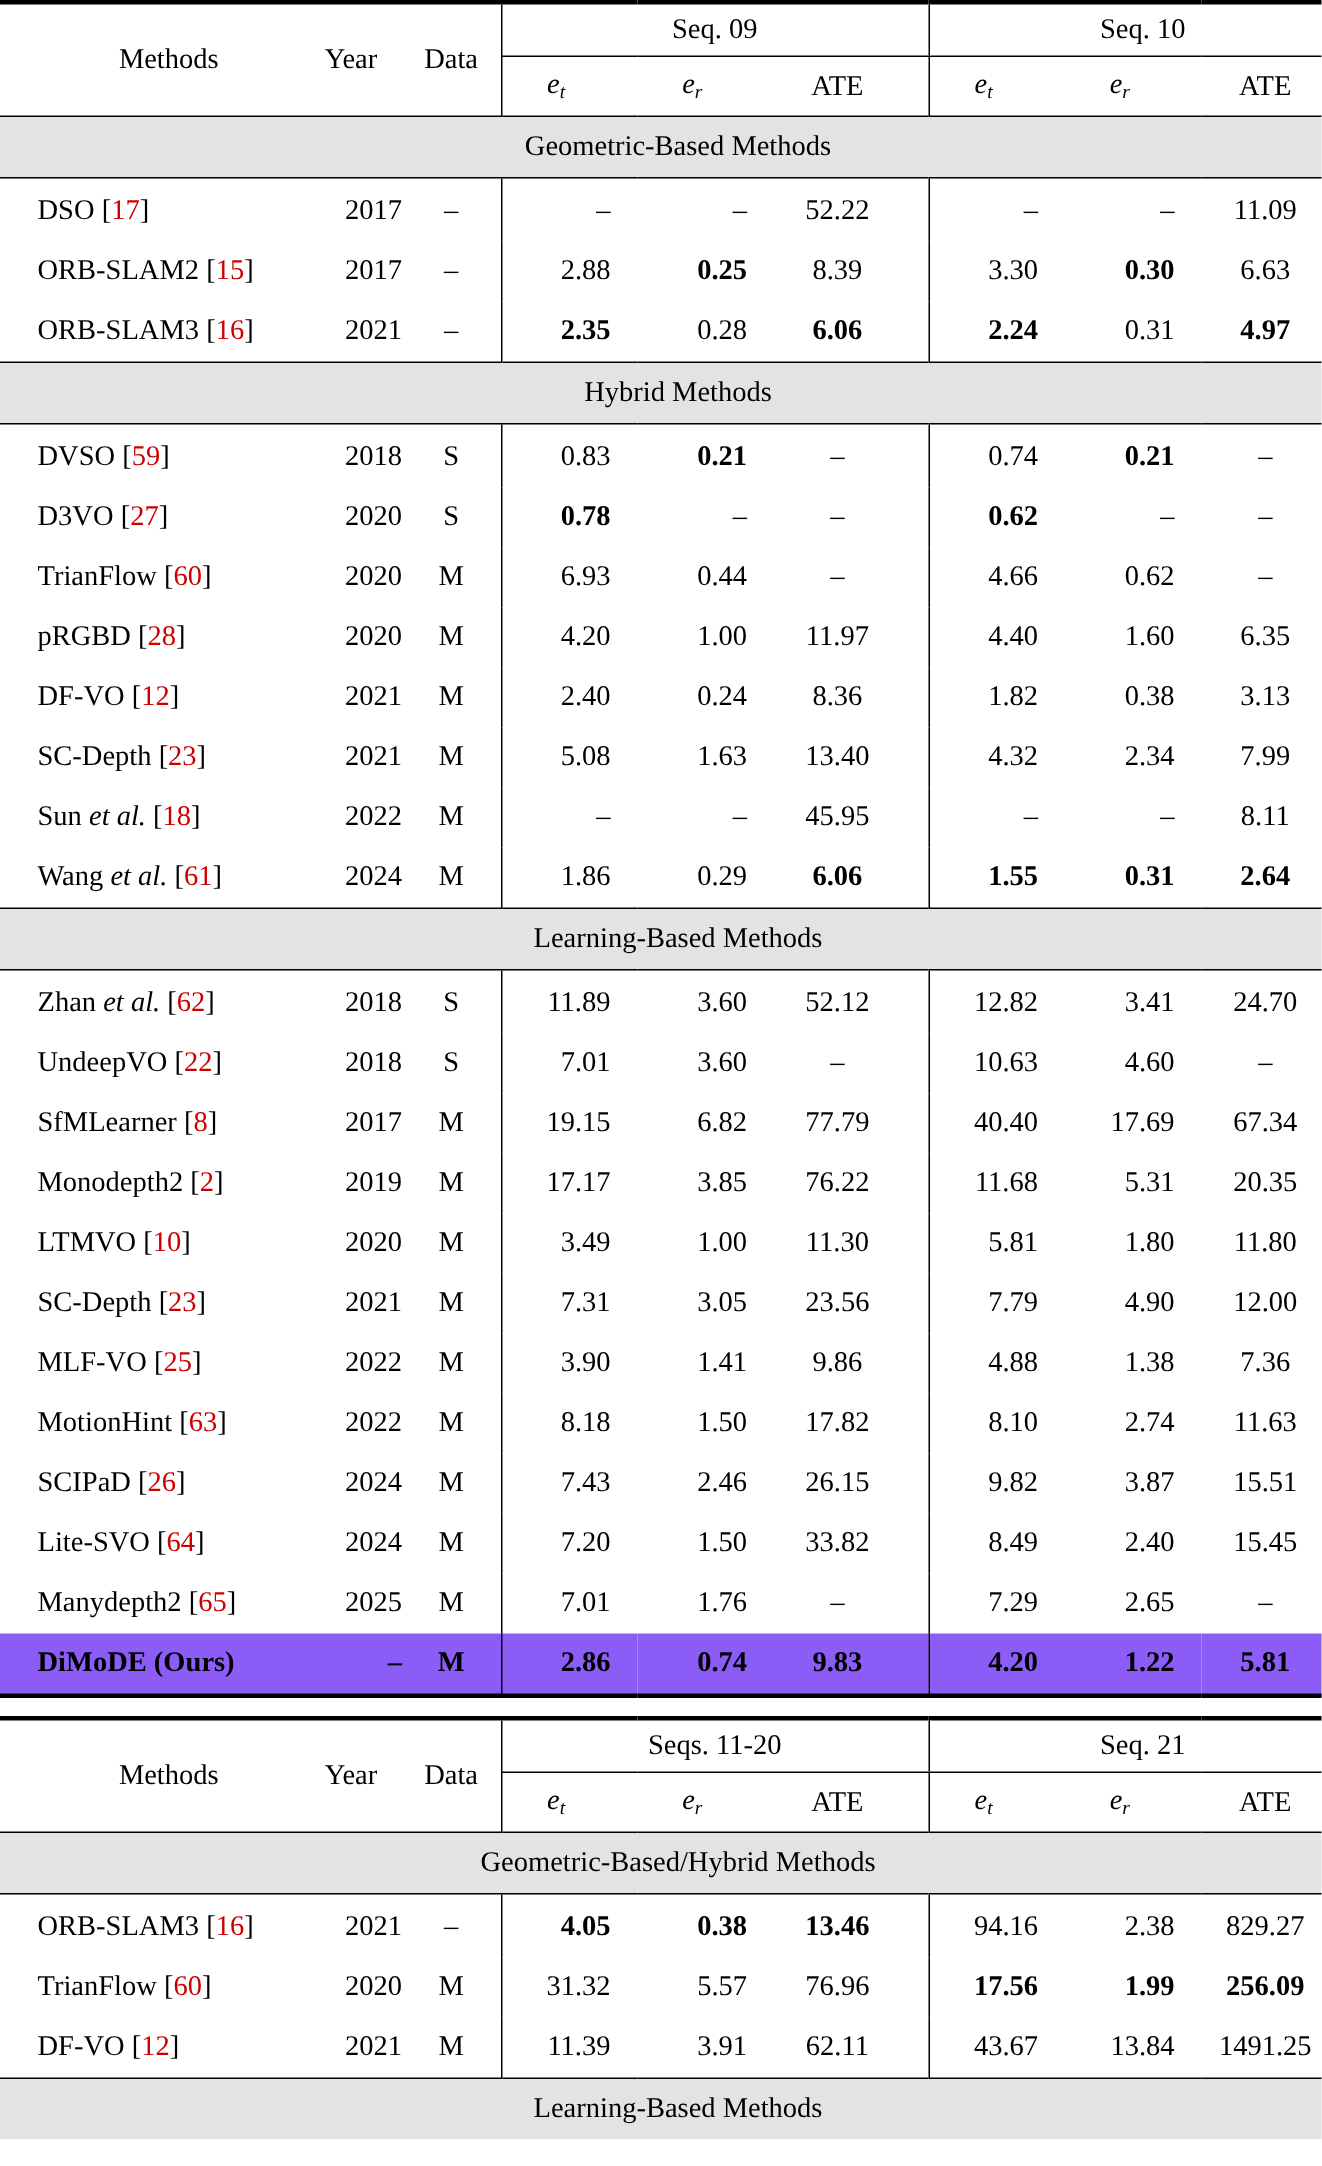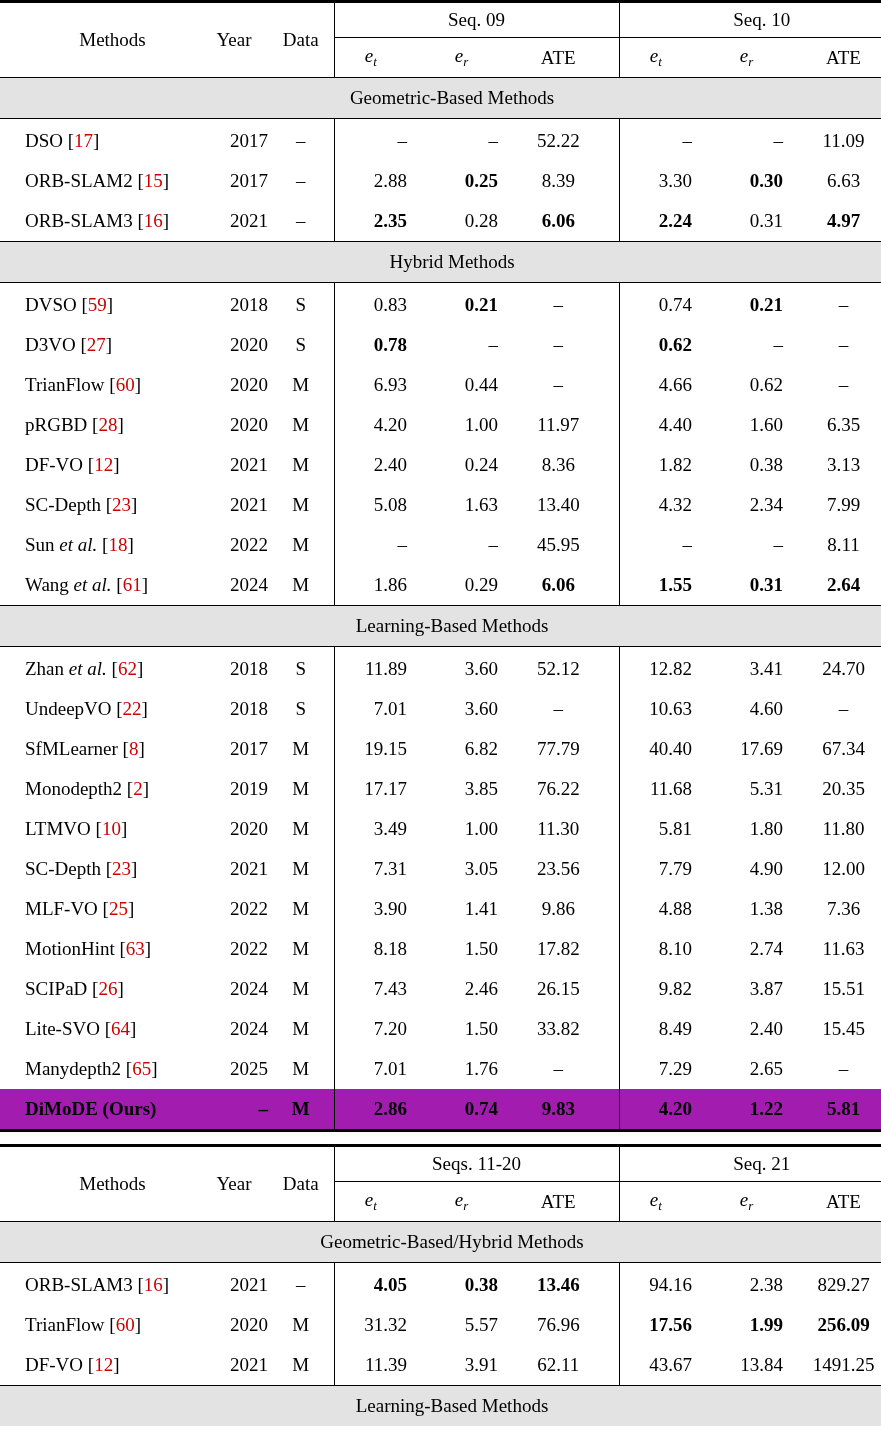--- a/index.html
+++ b/index.html
@@ -72,21 +72,21 @@
   
   tr.section td {
     background: #e3e3e3;
     text-align: center;
     height: 40px;
     font-size: 19px;
   }
 
   
   tr.ours td {
-    background: #a21caf;
+    background: #8b5cf6;
     font-weight: bold;
   }
   tr.ours .c-method { font-weight: bold; }
 
   .b { font-weight: bold; }
   .cite { color: #cc0000; }
   .brk { color: #000000; }
   .ital { font-style: italic; }
   .mvar { font-style: italic; font-family: "Liberation Serif", serif; }
   .sub { font-size: 0.68em; vertical-align: -0.28em; font-style: italic; }

